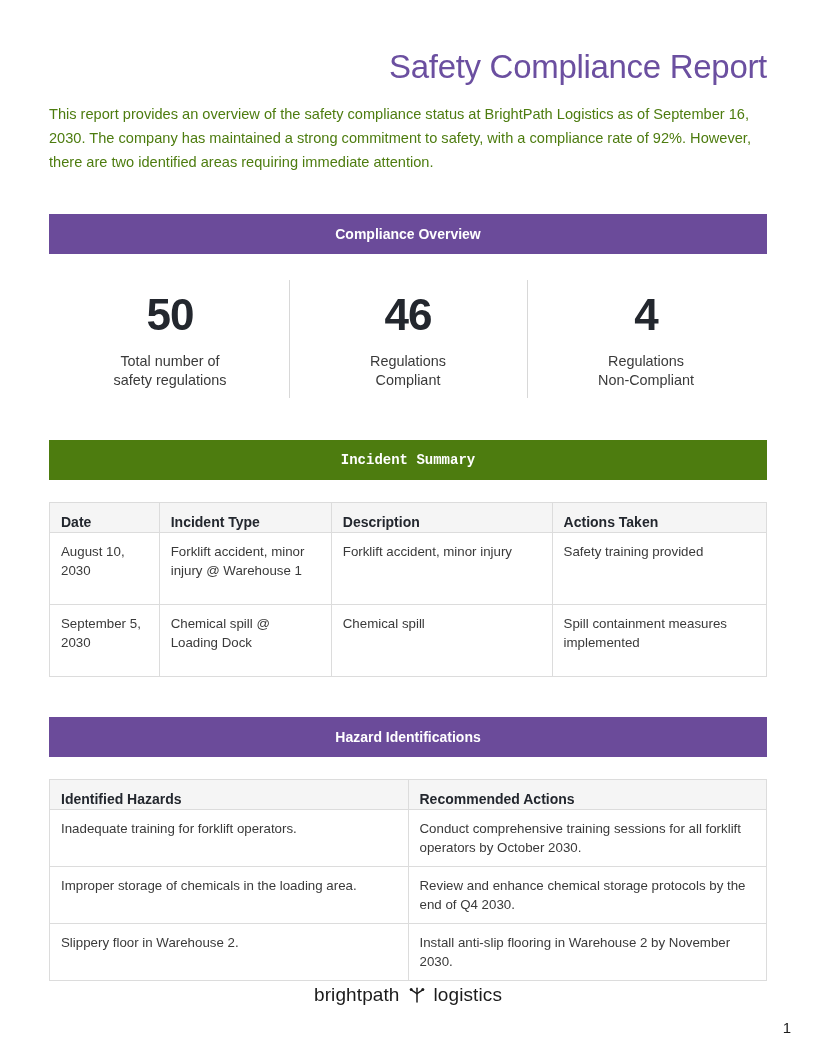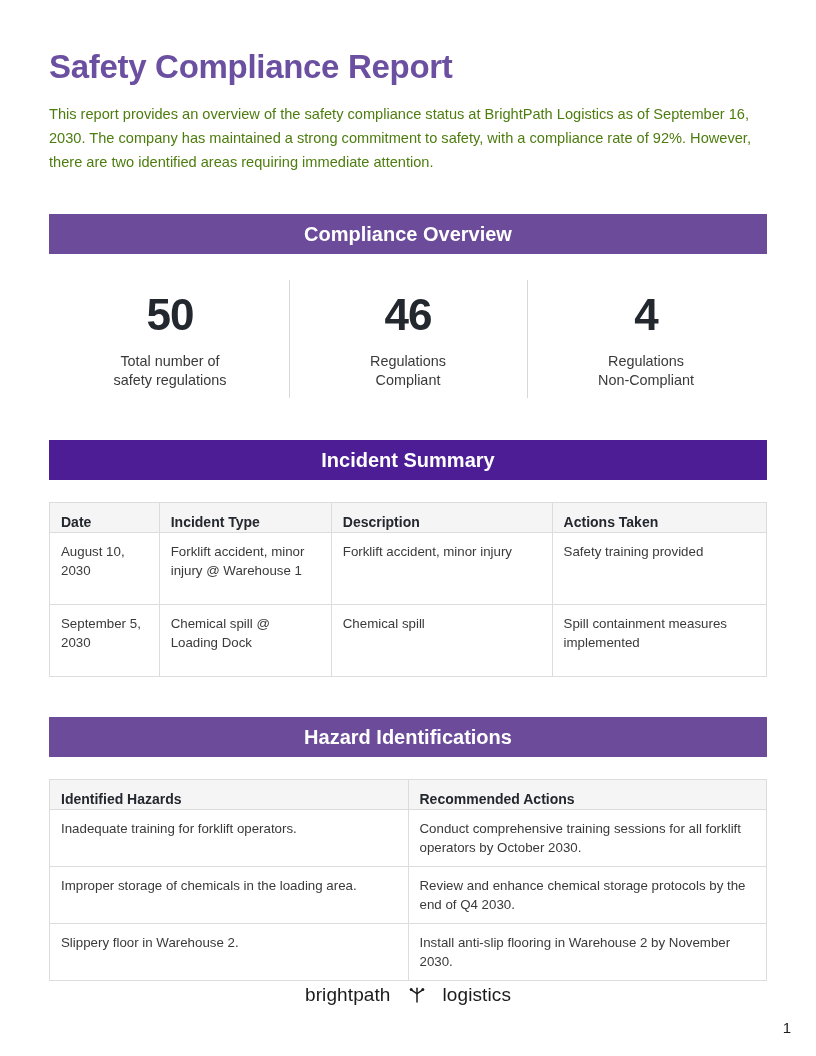--- a/index.html
+++ b/index.html
@@ -13,23 +13,23 @@
   .page {
     position: relative;
     width: 816px;
     height: 1056px;
     padding: 0 49px;
     background: #ffffff;
   }
 
   
   .doc-title {
-    text-align: left;
+    text-align: right;
     font-size: 33px;
-    font-weight: bold;
+    font-weight: normal;
     color: #6b4fa0;
     letter-spacing: -0.3px;
     padding-top: 48px;
   }
 
   
   .intro {
     margin-top: 16px;
     font-size: 14.6px;
     line-height: 24px;
@@ -37,25 +37,25 @@
     text-align: left;
   }
 
   
   .banner {
     height: 40px;
     display: flex;
     align-items: center;
     justify-content: center;
     color: #ffffff;
-    font-size: 20px;
+    font-size: 14px;
     font-weight: bold;
   }
   .banner-purple { background: #6b4b9a; }
-  .banner-pink   { background: #4c1d95; }
+  .banner-pink   { background: #4d7c0f; font-family: Liberation Mono, monospace; }
 
   
   .stats {
     display: flex;
     margin-top: 24px;
     padding: 0 2px;
   }
   .stat {
     flex: 1;
     text-align: center;
@@ -125,21 +125,21 @@
 
   
   .footer {
     position: absolute;
     left: 0;
     right: 0;
     bottom: 50px;
     display: flex;
     align-items: center;
     justify-content: center;
-    gap: 16px;
+    gap: 7px;
     font-size: 19px;
     color: #1b1b1b;
     letter-spacing: 0.1px;
   }
   .logo-mark {
     display: inline-flex;
     align-items: center;
     justify-content: center;
     width: 20px;
     height: 20px;

